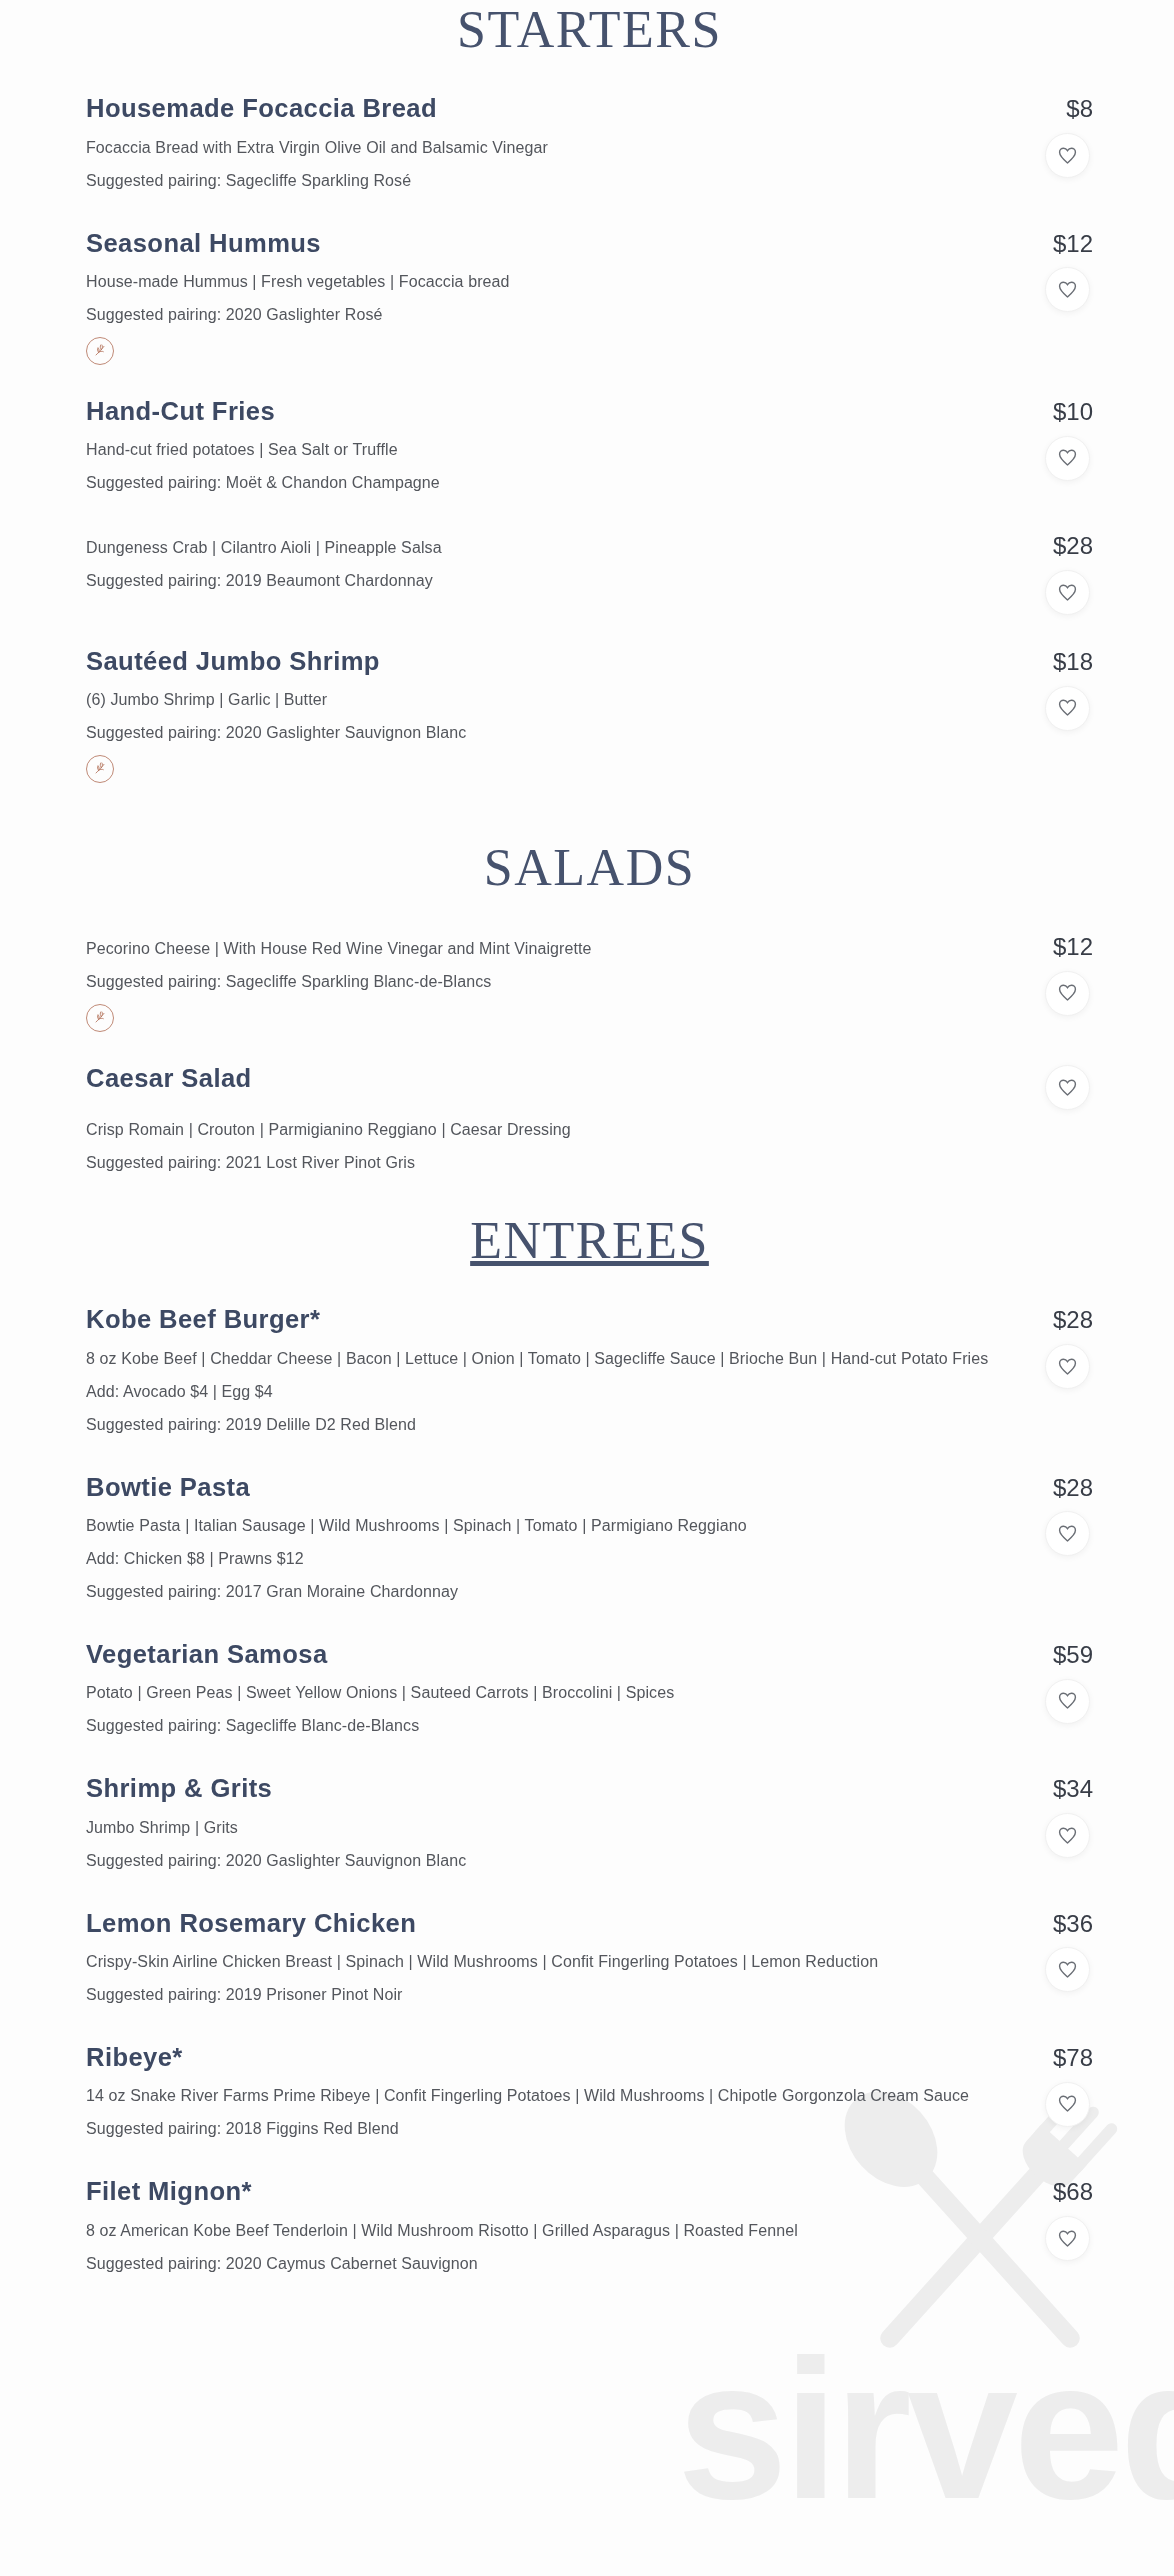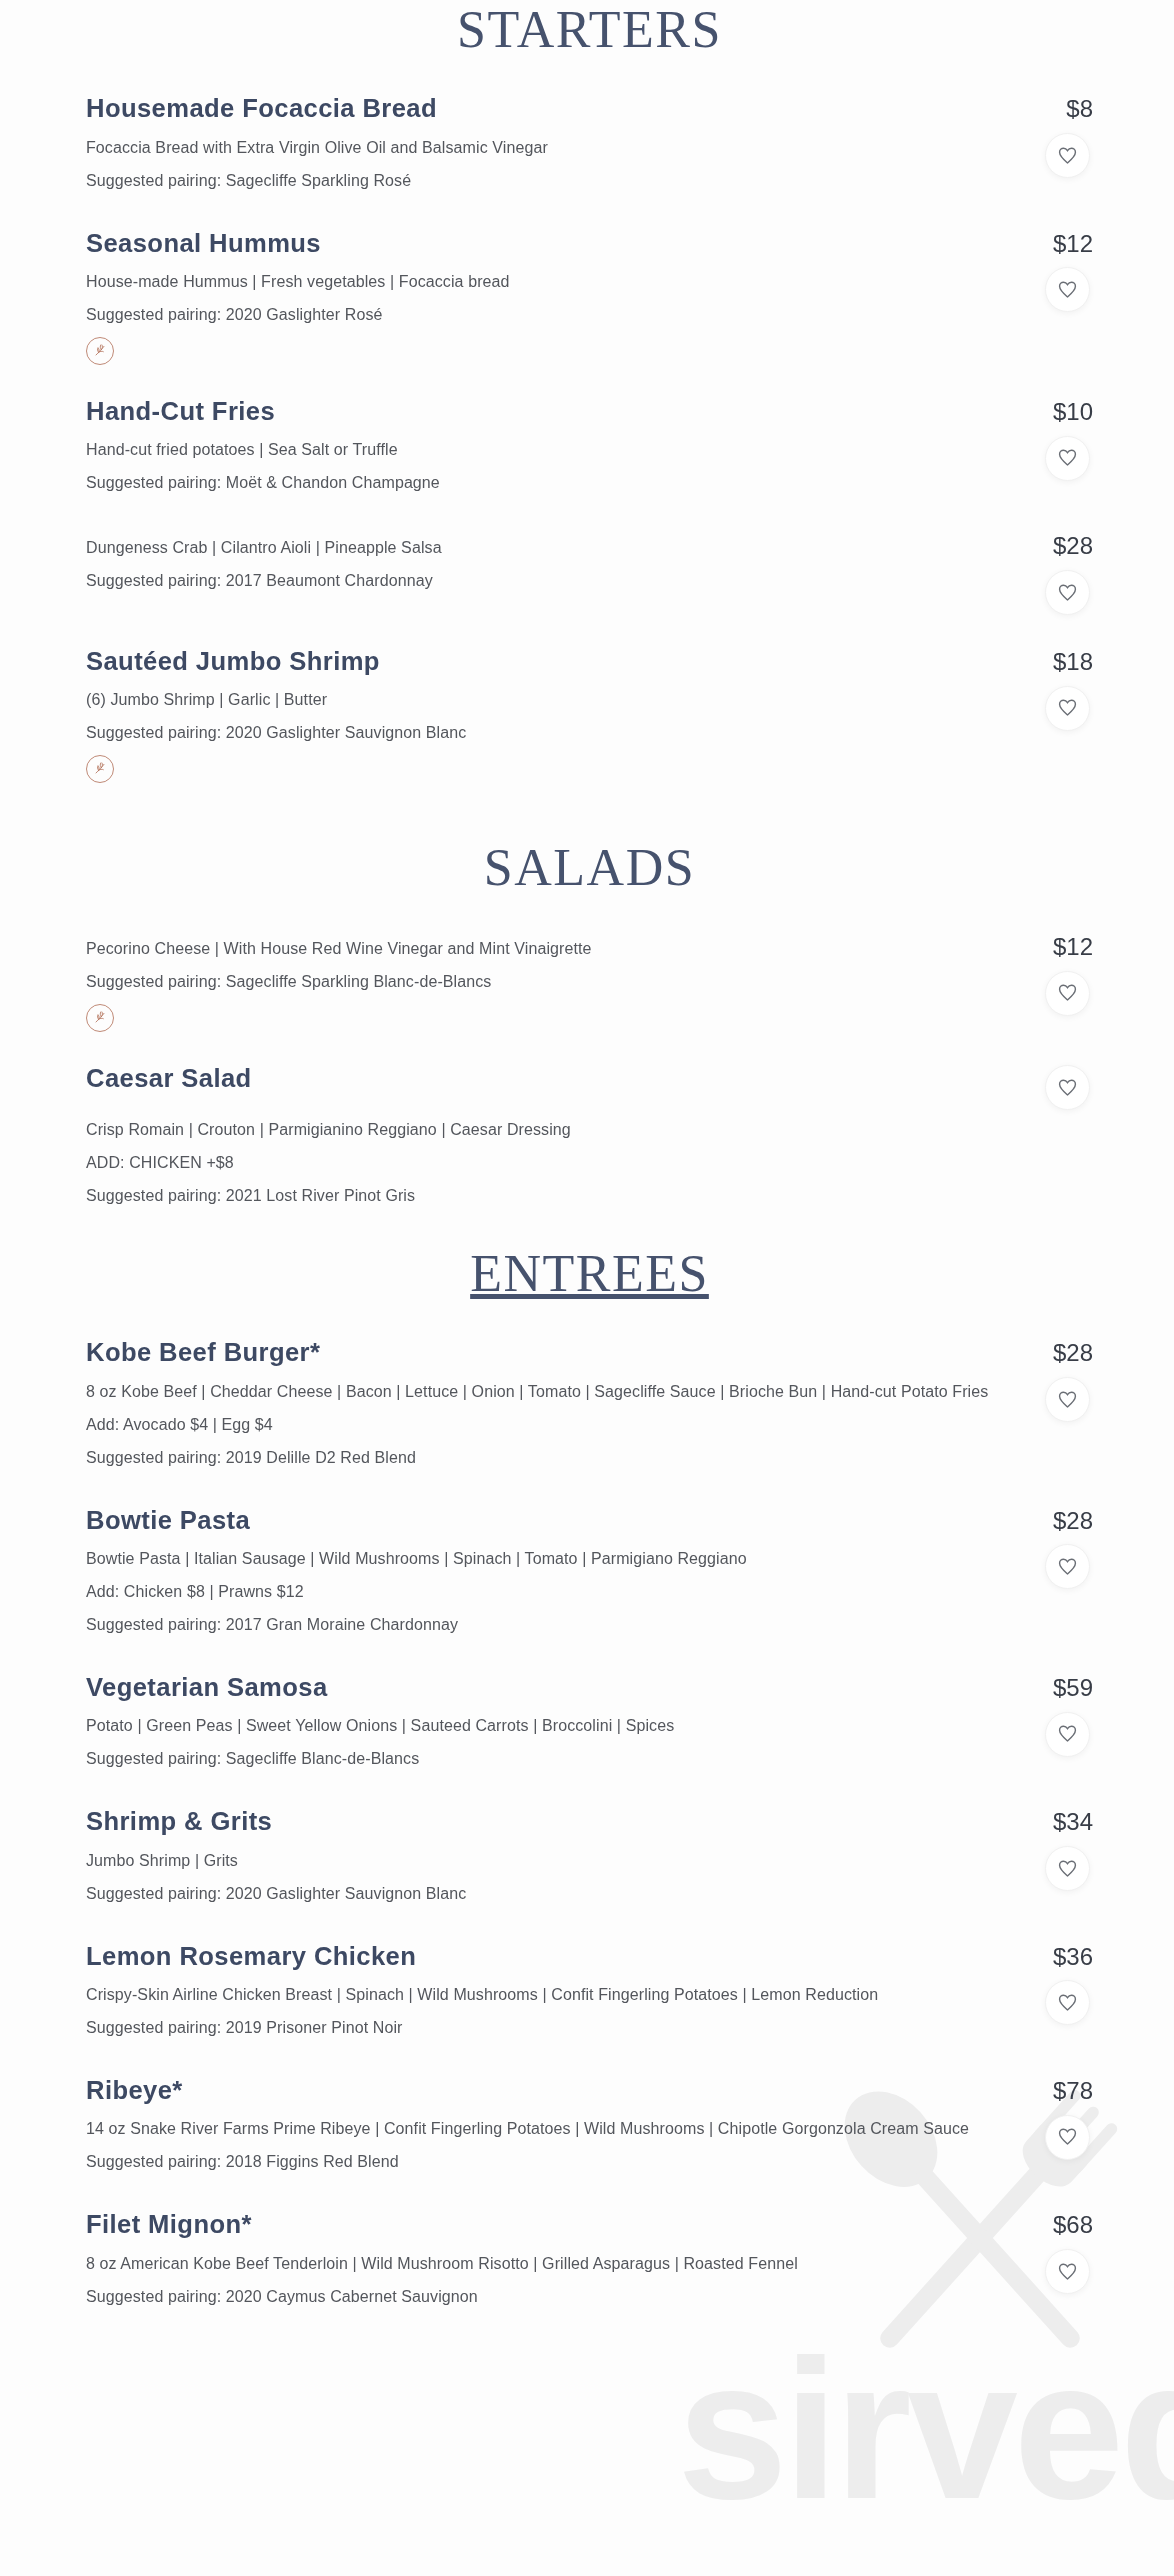--- a/index.html
+++ b/index.html
@@ -153,21 +153,21 @@
           <svg width="19" height="17.6" viewBox="0 0 24 22">
               <path d="M12 20 C5 14,2 10,2 6.5 C2 3.5 4.3 1.5 7 1.5 C9 1.5 10.8 2.6 12 4.5 C13.2 2.6 15 1.5 17 1.5 C19.7 1.5 22 3.5 22 6.5 C22 10 19 14 12 20 Z" fill="none" stroke="#6a6e75" stroke-width="1.8"></path>
             </svg>
         </button>
       </div>
     </div>
 
     <div class="item">
       <div class="item-main">
         <p class="desc">Dungeness Crab | Cilantro Aioli | Pineapple Salsa</p>
-        <p class="desc">Suggested pairing: 2017 Beaumont Chardonnay</p>
+        <p class="desc">Suggested pairing: 2019 Beaumont Chardonnay</p>
       </div>
       <div class="item-side">
         <div class="price">$28</div>
         <button class="fav" aria-label="favorite">
           <svg width="19" height="17.6" viewBox="0 0 24 22">
               <path d="M12 20 C5 14,2 10,2 6.5 C2 3.5 4.3 1.5 7 1.5 C9 1.5 10.8 2.6 12 4.5 C13.2 2.6 15 1.5 17 1.5 C19.7 1.5 22 3.5 22 6.5 C22 10 19 14 12 20 Z" fill="none" stroke="#6a6e75" stroke-width="1.8"></path>
             </svg>
         </button>
       </div>
     </div>
@@ -226,21 +226,20 @@
               <path d="M12 20 C5 14,2 10,2 6.5 C2 3.5 4.3 1.5 7 1.5 C9 1.5 10.8 2.6 12 4.5 C13.2 2.6 15 1.5 17 1.5 C19.7 1.5 22 3.5 22 6.5 C22 10 19 14 12 20 Z" fill="none" stroke="#6a6e75" stroke-width="1.8"></path>
             </svg>
         </button>
       </div>
     </div>
 
     <div class="item">
       <div class="item-main">
         <h3 class="item-name">Caesar Salad</h3>
         <p class="desc gap-before-desc">Crisp Romain | Crouton | Parmigianino Reggiano | Caesar Dressing</p>
-        <p class="desc">ADD: CHICKEN +$8</p>
         <p class="desc">Suggested pairing: 2021 Lost River Pinot Gris</p>
       </div>
       <div class="item-side">
         <button class="fav" aria-label="favorite">
           <svg width="19" height="17.6" viewBox="0 0 24 22">
               <path d="M12 20 C5 14,2 10,2 6.5 C2 3.5 4.3 1.5 7 1.5 C9 1.5 10.8 2.6 12 4.5 C13.2 2.6 15 1.5 17 1.5 C19.7 1.5 22 3.5 22 6.5 C22 10 19 14 12 20 Z" fill="none" stroke="#6a6e75" stroke-width="1.8"></path>
             </svg>
         </button>
       </div>
     </div>

